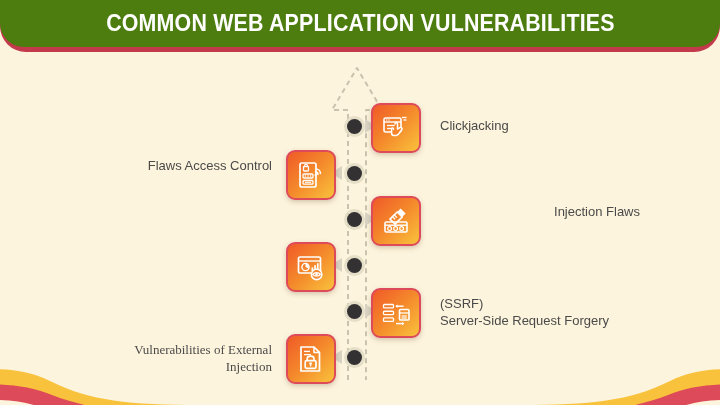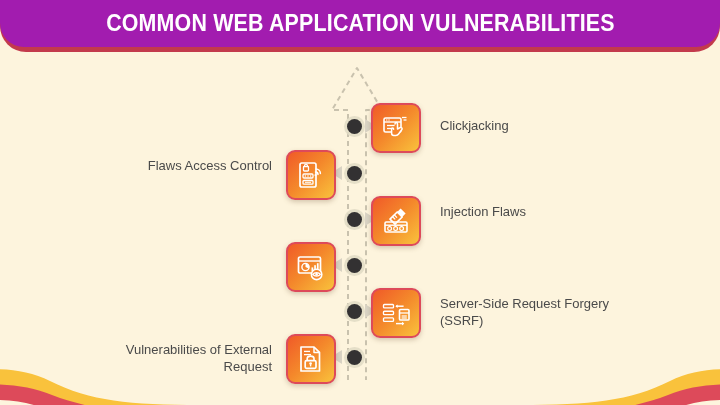--- a/index.html
+++ b/index.html
@@ -26,21 +26,21 @@
     left: 0; top: 0;
     width: 720px; height: 52px;
     background: #c33a4c;
     border-bottom-left-radius: 26px;
     border-bottom-right-radius: 26px;
   }
   .banner {
     position: absolute;
     left: 0; top: 0;
     width: 720px; height: 47px;
-    background: #a21caf;
+    background: #4d7c0f;
     border-bottom-left-radius: 24px;
     border-bottom-right-radius: 24px;
     display: flex;
     align-items: center;
     justify-content: center;
   }
   .banner-title {
     color: #ffffff;
     font-size: 23px;
     font-weight: bold;
@@ -199,21 +199,21 @@
       <circle cx="14.6" cy="22.6" r="1.9" fill="none" stroke="#fff" stroke-width="1.2"></circle>
       <line x1="14.6" y1="21" x2="14.6" y2="19.4" stroke="#fff" stroke-width="1.1"></line>
       <circle cx="20.6" cy="22.6" r="1.9" fill="none" stroke="#fff" stroke-width="1.2"></circle>
       <line x1="20.6" y1="21" x2="20.6" y2="19.4" stroke="#fff" stroke-width="1.1"></line>
       <path d="M 19.6 2.6 L 24.6 7.6 L 21.2 11 L 16.2 6 Z" fill="#fff"></path>
       <path d="M 16.2 6 L 21.2 11 L 14 18.2 L 9 13.2 Z" fill="none" stroke="#fff" stroke-width="1.7" stroke-linejoin="round"></path>
       <line x1="13.4" y1="9" x2="16" y2="11.6" stroke="#fff" stroke-width="1.3"></line>
       <line x1="11.6" y1="10.8" x2="14.2" y2="13.4" stroke="#fff" stroke-width="1.3"></line>
     </svg>
   </div>
-  <div class="label label-right" style="left:440px; top:203px; width:200px;">
+  <div class="label label-right" style="left:440px; top:203px; width:200px;text-align:right;">
     <span>Injection Flaws</span>
   </div>
 
   <div class="icon-tile" style="left:286px; top:242px;">
     <svg width="30" height="30" viewBox="0 0 30 30">
       <rect x="2.5" y="5" width="22" height="16" rx="1.6" fill="none" stroke="#fff" stroke-width="1.7"></rect>
       <line x1="2.5" y1="9" x2="24.5" y2="9" stroke="#fff" stroke-width="1.4"></line>
       <circle cx="9.5" cy="15" r="3.6" fill="none" stroke="#fff" stroke-width="1.4"></circle>
       <path d="M 9.5 15 L 9.5 11.4 A 3.6 3.6 0 0 1 12.7 16.6 Z" fill="#fff"></path>
       <rect x="15.5" y="15.4" width="1.7" height="3.6" fill="#fff"></rect>
@@ -234,34 +234,34 @@
       <line x1="18.5" y1="15" x2="28" y2="15" stroke="#fff" stroke-width="1.3"></line>
       <line x1="20.6" y1="18" x2="25.8" y2="18" stroke="#fff" stroke-width="1.2"></line>
       <line x1="20.6" y1="20" x2="25.8" y2="20" stroke="#fff" stroke-width="1.2"></line>
       <line x1="22.6" y1="8.2" x2="15" y2="8.2" stroke="#fff" stroke-width="1.45"></line>
       <path d="M 16.6 6.4 L 14.4 8.2 L 16.6 10" fill="#fff"></path>
       <line x1="15" y1="25.6" x2="22.6" y2="25.6" stroke="#fff" stroke-width="1.45"></line>
       <path d="M 21 23.8 L 23.2 25.6 L 21 27.4" fill="#fff"></path>
     </svg>
   </div>
   <div class="label label-right" style="left:440px; top:295px; width:220px;">
+    <div>(SSRF)</div>
     <div>Server-Side Request Forgery</div>
-    <div>(SSRF)</div>
   </div>
 
   <div class="icon-tile" style="left:286px; top:334px;">
     <svg width="30" height="30" viewBox="0 0 30 30">
       <path d="M 5 3 L 18 3 L 23.5 8.4 L 23.5 27 L 5 27 Z" fill="none" stroke="#fff" stroke-width="1.7" stroke-linejoin="round"></path>
       <path d="M 18 3 L 18 8.4 L 23.5 8.4" fill="none" stroke="#fff" stroke-width="1.5" stroke-linejoin="round"></path>
       <line x1="8" y1="7.4" x2="14" y2="7.4" stroke="#fff" stroke-width="1.3"></line>
       <line x1="8" y1="10.6" x2="15" y2="10.6" stroke="#fff" stroke-width="1.3"></line>
       <path d="M 11.2 16.6 L 11.2 14.6 C 11.2 11.3 18 11.3 18 14.6 L 18 16.6" fill="none" stroke="#fff" stroke-width="1.6"></path>
       <rect x="9.2" y="16.6" width="10.8" height="7.8" rx="1.3" fill="none" stroke="#fff" stroke-width="1.7"></rect>
       <circle cx="14.6" cy="19.6" r="1.35" fill="#fff"></circle>
       <line x1="14.6" y1="20.6" x2="14.6" y2="22.4" stroke="#fff" stroke-width="1.35"></line>
     </svg>
   </div>
-  <div class="label label-left" style="left:60px; top:341px; width:212px;">
+  <div class="label label-left" style="left:60px; top:341px; width:212px;font-family:Liberation Serif, serif;">
     <div>Vulnerabilities of External</div>
-    <div>Request</div>
+    <div>Injection</div>
   </div>
 
 </div>
 
 </body></html>

